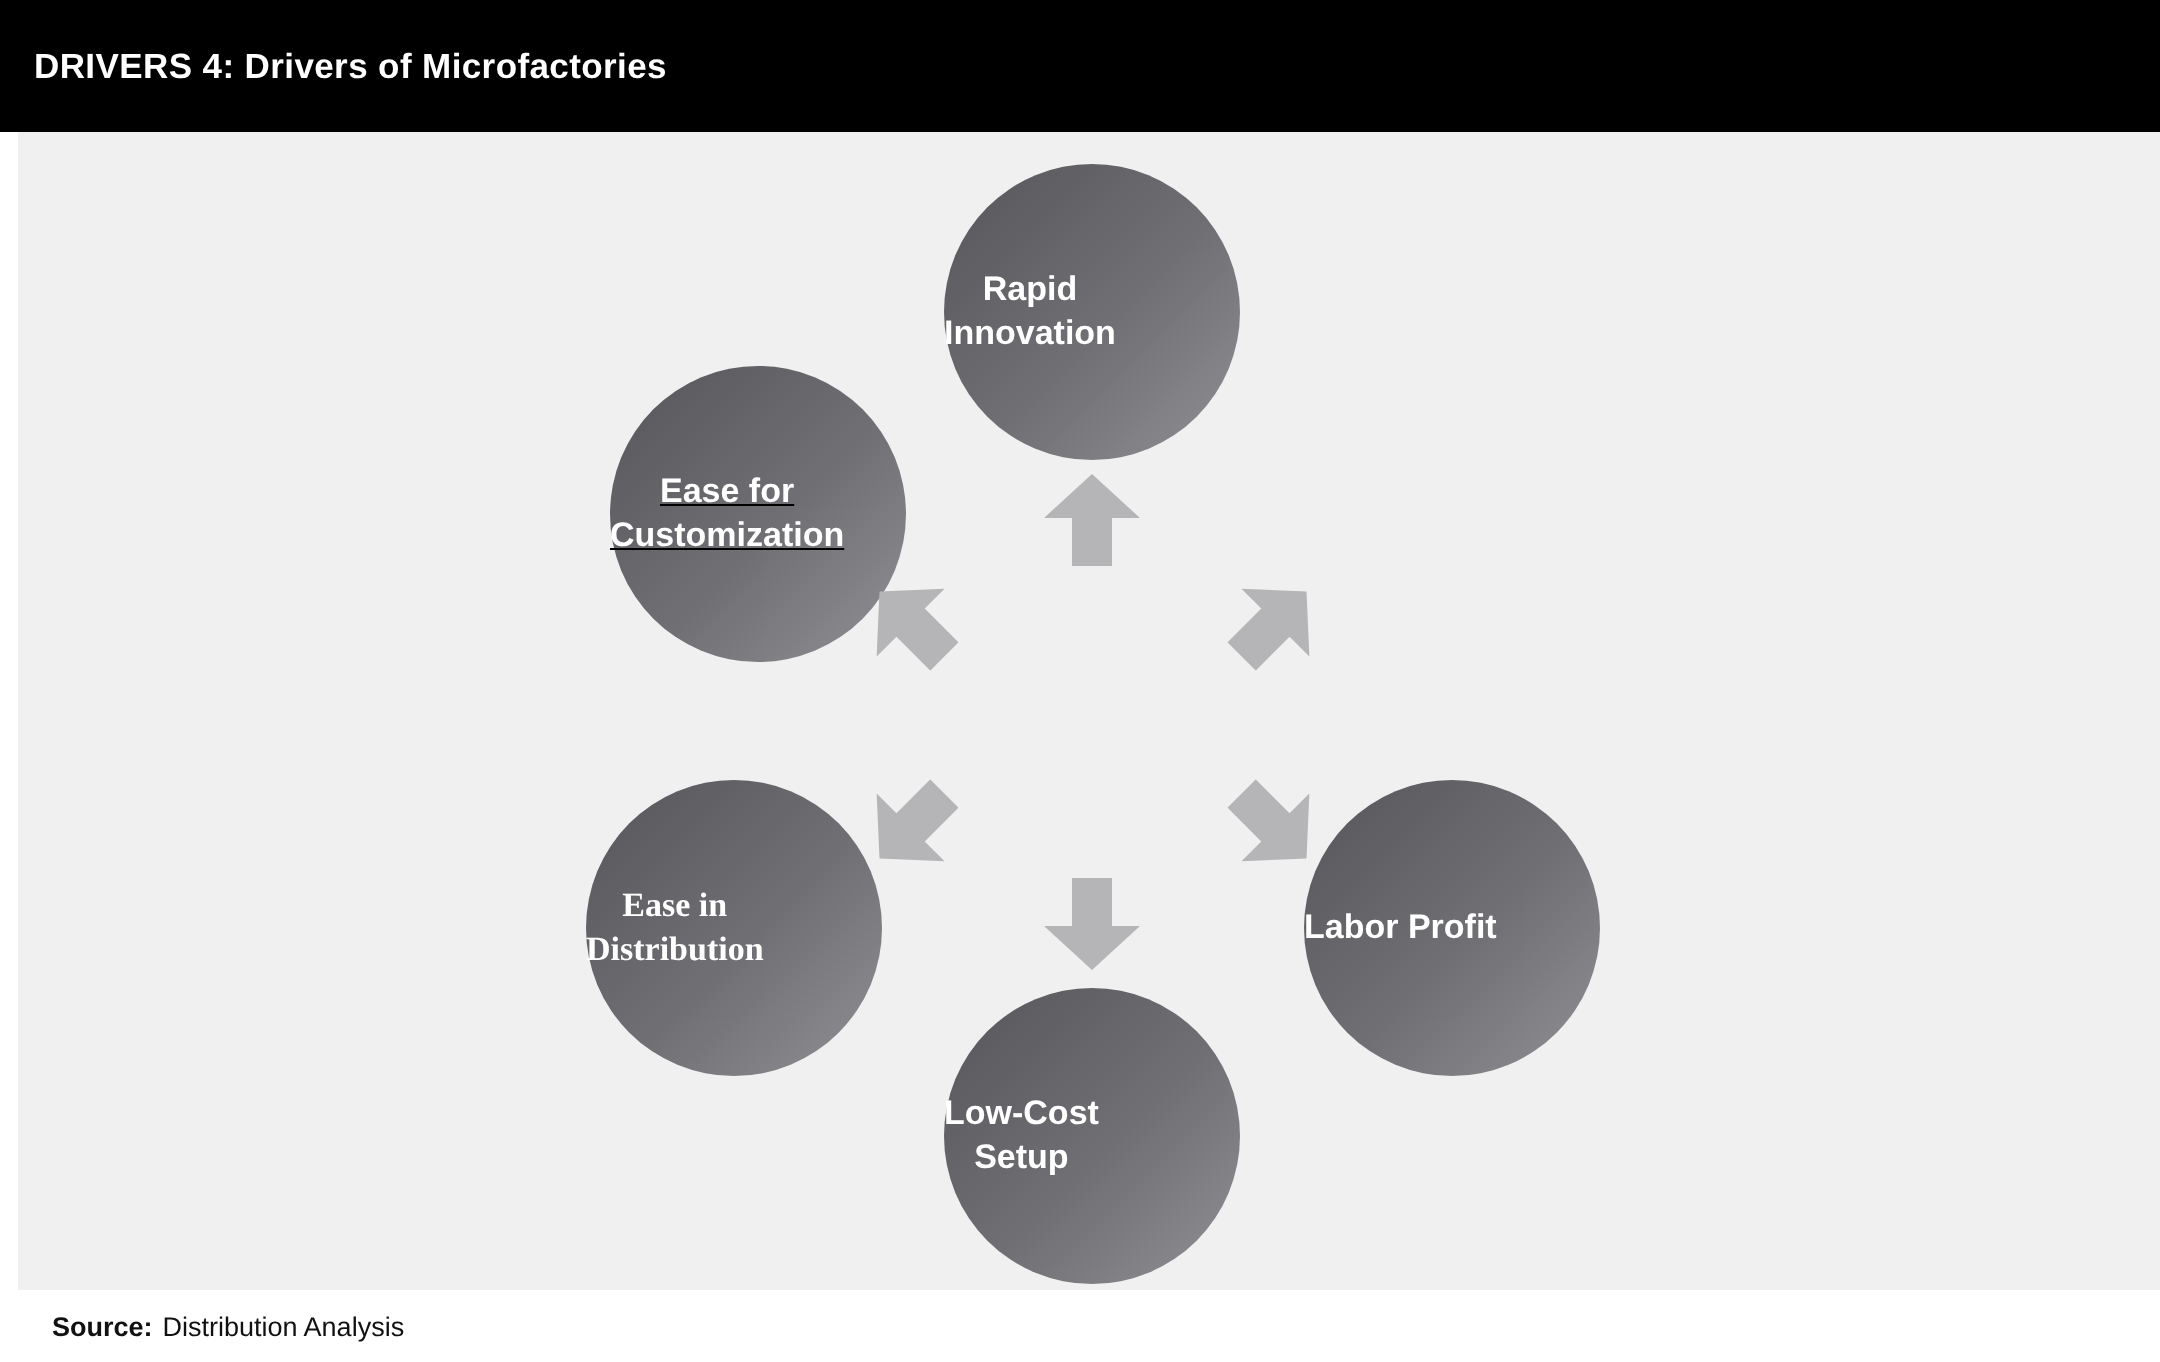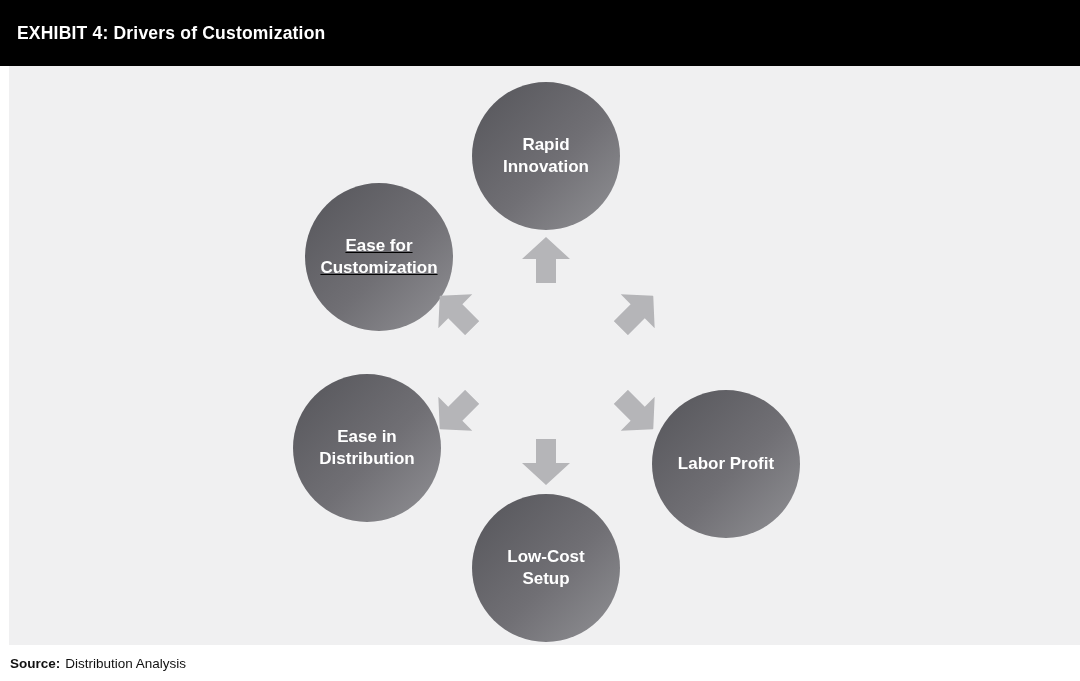--- a/index.html
+++ b/index.html
@@ -24,67 +24,67 @@
 
   
   .panel {
     position: absolute; top: 66px; left: 9px; right: 0; height: 579px;
     background: #f0f0f1;
   }
 
   
   .node {
     position: absolute; width: 148px; height: 148px; border-radius: 50%;
-    display: flex; align-items: center; justify-content: center;
+    display: flex; align-items: center; 
     text-align: center;
   }
   .node .node-label {
     color: #ffffff; font-weight: 700; font-size: 17px; line-height: 22px;
     white-space: pre-line;
   }
   .node.gray { background: linear-gradient(135deg, #55555a 0%, #706f74 55%, #919195 100%); }
   .node.hub  { width: 146px; height: 146px; background: #f34d5e; }
   .node.hub .node-label { letter-spacing: 0.5px; }
 
   .pos-top          { left: 463px; top: 16px;  }
   .pos-top-left     { left: 296px; top: 117px; text-decoration: underline; }
   .pos-top-right    { left: 643px; top: 119px; }
   .pos-hub          { left: 463px; top: 222px; }
-  .pos-bottom-left  { left: 284px; top: 308px; }
+  .pos-bottom-left  { left: 284px; top: 324px; font-family: Liberation Serif, serif; }
   .pos-bottom-right { left: 643px; top: 324px; }
   .pos-bottom       { left: 463px; top: 428px; }
 
   
   .arrow { position: absolute; width: 48px; height: 46px; }
   .arrow polygon { fill: #b5b5b8; }
   .arrow-up         { left: 513px; top: 171px; transform: rotate(0deg); }
   .arrow-up-right   { left: 604px; top: 223px; transform: rotate(45deg); }
   .arrow-down-right { left: 604px; top: 324px; transform: rotate(135deg); }
   .arrow-down       { left: 513px; top: 373px; transform: rotate(180deg); }
   .arrow-down-left  { left: 423px; top: 324px; transform: rotate(225deg); }
   .arrow-up-left    { left: 423px; top: 223px; transform: rotate(315deg); }
 
   
   .footer {
     position: absolute; left: 0; right: 0; bottom: 0; height: 36px;
     background: #ffffff;
     display: flex; align-items: center;
-    padding-left: 10px;
+    padding-left: 26px;
     font-size: 13.5px; color: #111111;
   }
   .footer .src-label { font-weight: 700; }
   .footer .src-text  { font-weight: 400; margin-left: 5px; }
 </style>
 </head>
 <body>
 
 <div class="page">
 
   <header class="header">
-    <h1>EXHIBIT 4: Drivers of Customization</h1>
+    <h1>DRIVERS 4: Drivers of Microfactories</h1>
   </header>
 
   <main class="panel">
 
     <div class="node gray pos-top">
       <span class="node-label">Rapid
 Innovation</span>
     </div>
 
 

